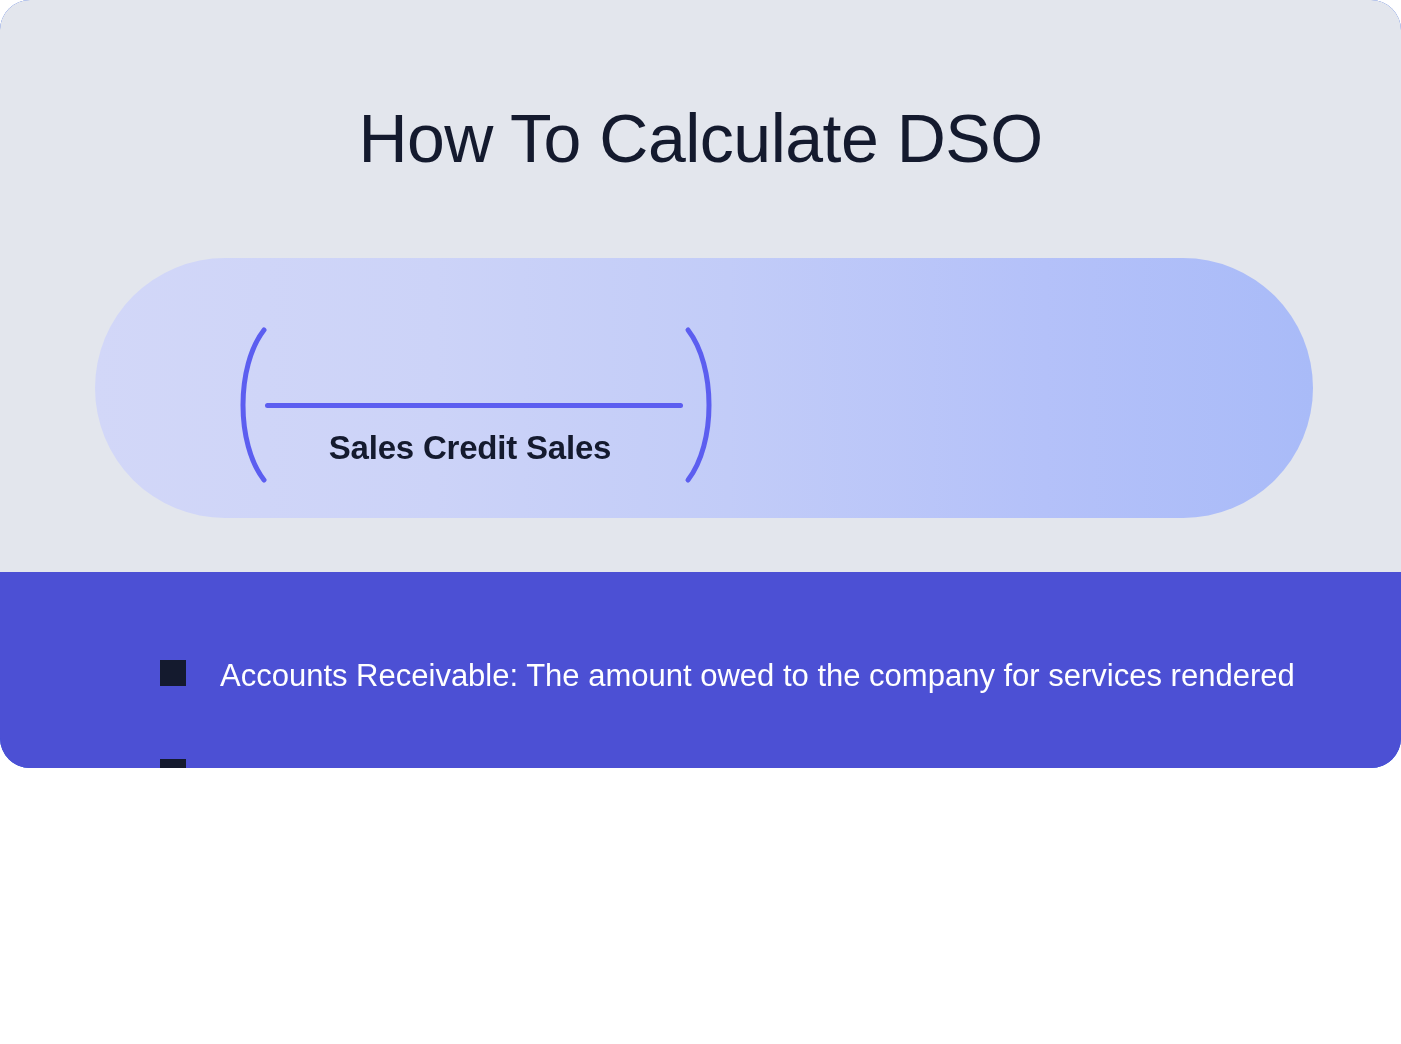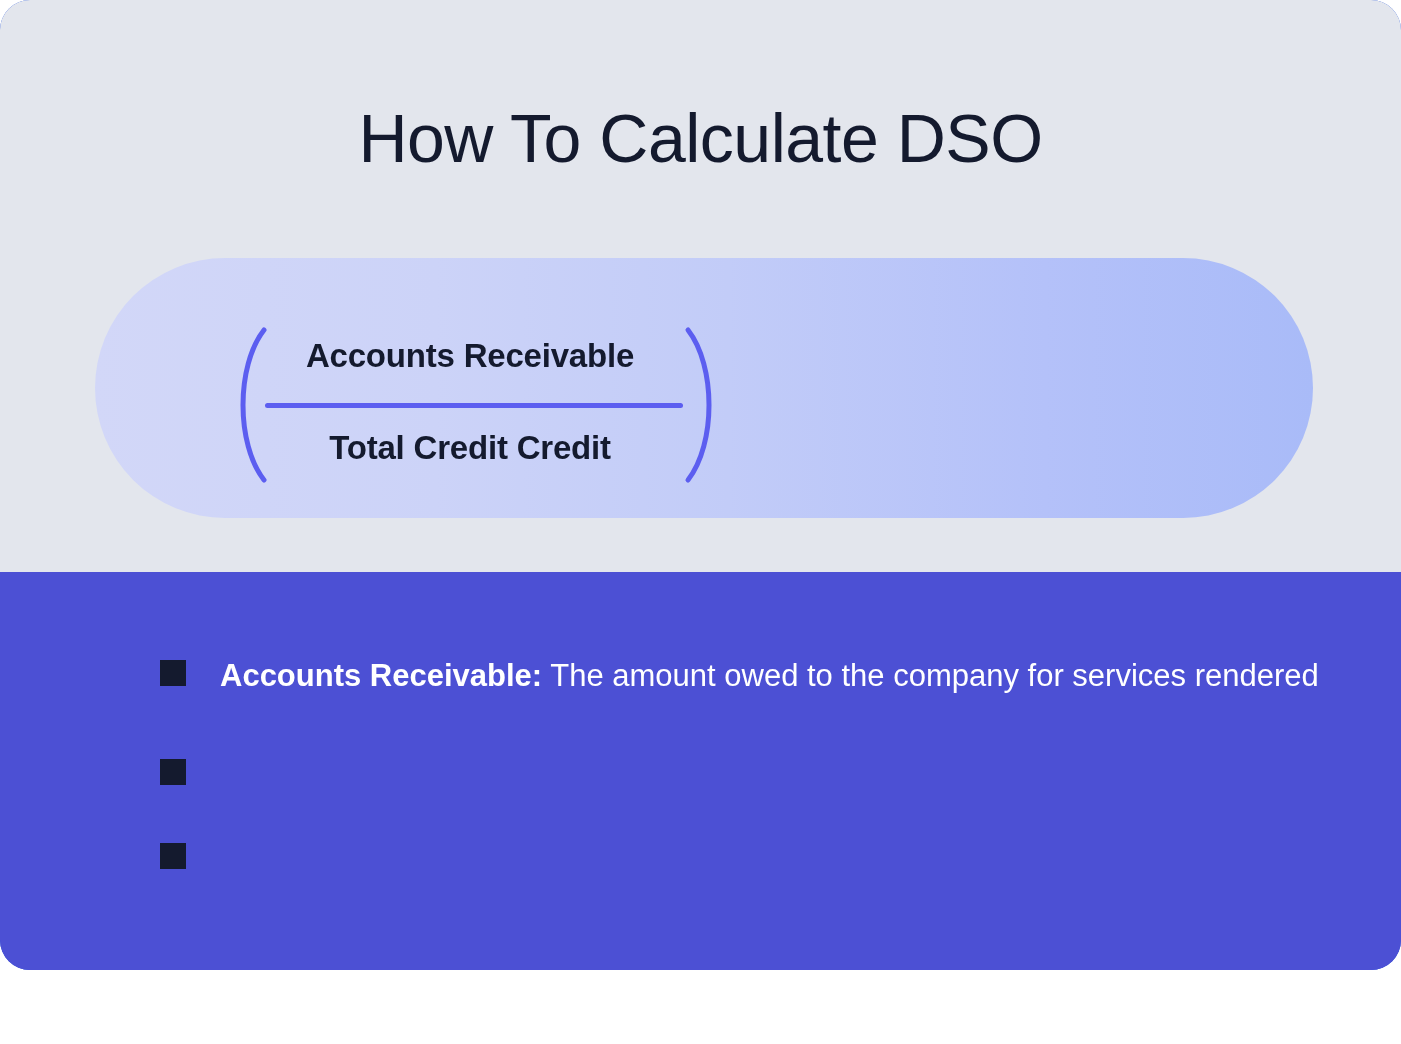--- a/index.html
+++ b/index.html
@@ -10,21 +10,21 @@
   body {
     width: 1401px;
     height: 1044px;
     font-family: "Liberation Sans", sans-serif;
     overflow: hidden;
   }
 
   #infographic-card {
     position: relative;
     width: 1401px;
-    height: 970px;
+    height: 768px;
     border-radius: 30px;
     overflow: hidden;
     background: #1d4ed8;
   }
 
   
   #top-panel {
     position: absolute;
     left: 0;
     top: 0;
@@ -186,21 +186,21 @@
   }
 
   .definition-text {
     margin-left: 34px;
     font-size: 31px;
     line-height: 1.65;
     color: #ffffff;
     font-weight: 400;
   }
   .definition-term {
-    font-weight: 700;
+    font-weight: 400;
     color: #ffffff;
   }
 </style>
 </head>
 <body>
 
 <div id="infographic-card">
 
   <div id="top-panel">
 
@@ -215,25 +215,24 @@
             <path d="M38 4 C 10 40, 10 118, 38 154" fill="none" stroke="#5c5ef0" stroke-width="5" stroke-linecap="round"></path>
           </svg>
         </span>
 
         <span class="paren" id="paren-close">
           <svg viewBox="0 0 46 158" xmlns="http://www.w3.org/2000/svg">
             <path d="M8 4 C 36 40, 36 118, 8 154" fill="none" stroke="#5c5ef0" stroke-width="5" stroke-linecap="round"></path>
           </svg>
         </span>
 
-        <div id="fraction-numerator">Accounts Receivable</div>
 
         <div id="fraction-bar"></div>
 
-        <div id="fraction-denominator">Total Credit Credit</div>
+        <div id="fraction-denominator">Sales Credit Sales</div>
       </div>
 
       <span id="multiply-icon">
         <svg viewBox="0 0 36 36" xmlns="http://www.w3.org/2000/svg">
           <line x1="4" y1="4" x2="32" y2="32" stroke="#5c5ef0" stroke-width="4" stroke-linecap="round"></line>
           <line x1="32" y1="4" x2="4" y2="32" stroke="#5c5ef0" stroke-width="4" stroke-linecap="round"></line>
         </svg>
       </span>
 
       <div id="days-term">Number of Days</div>

